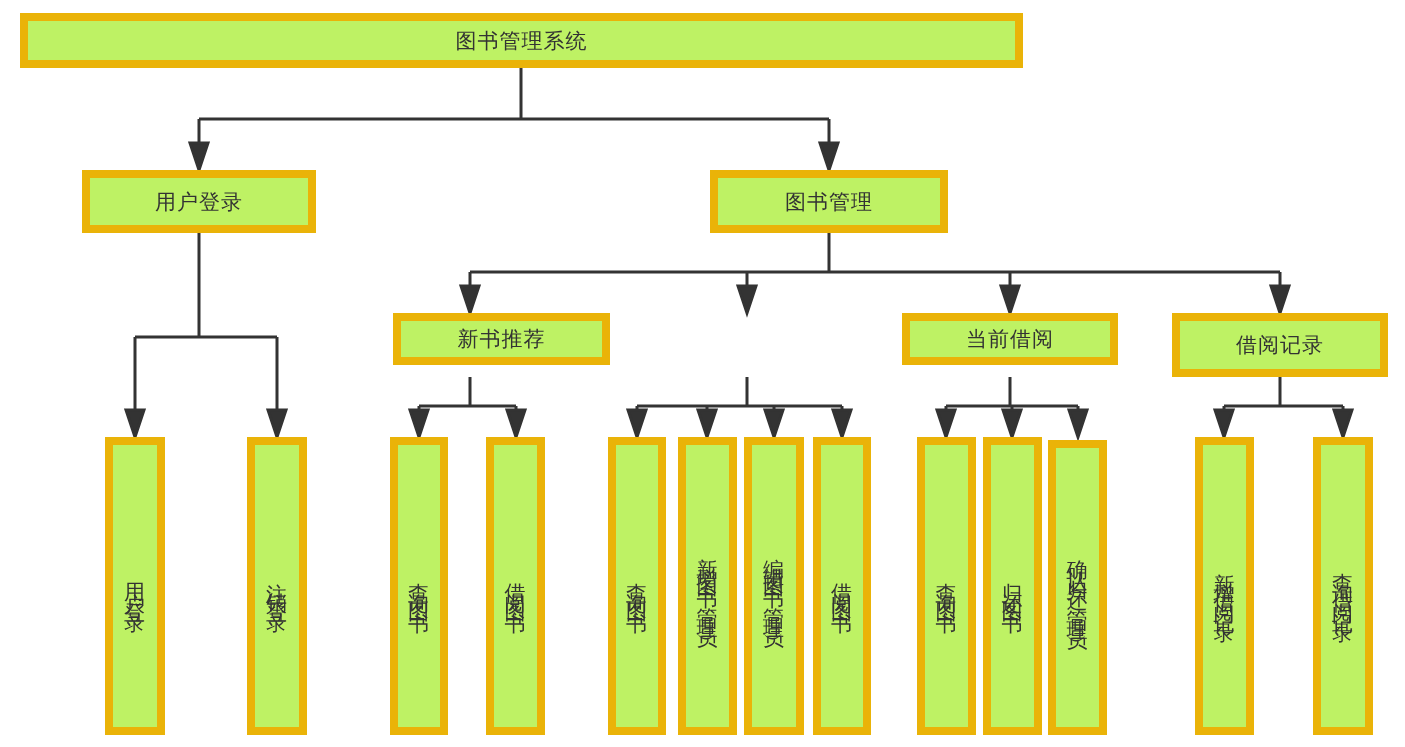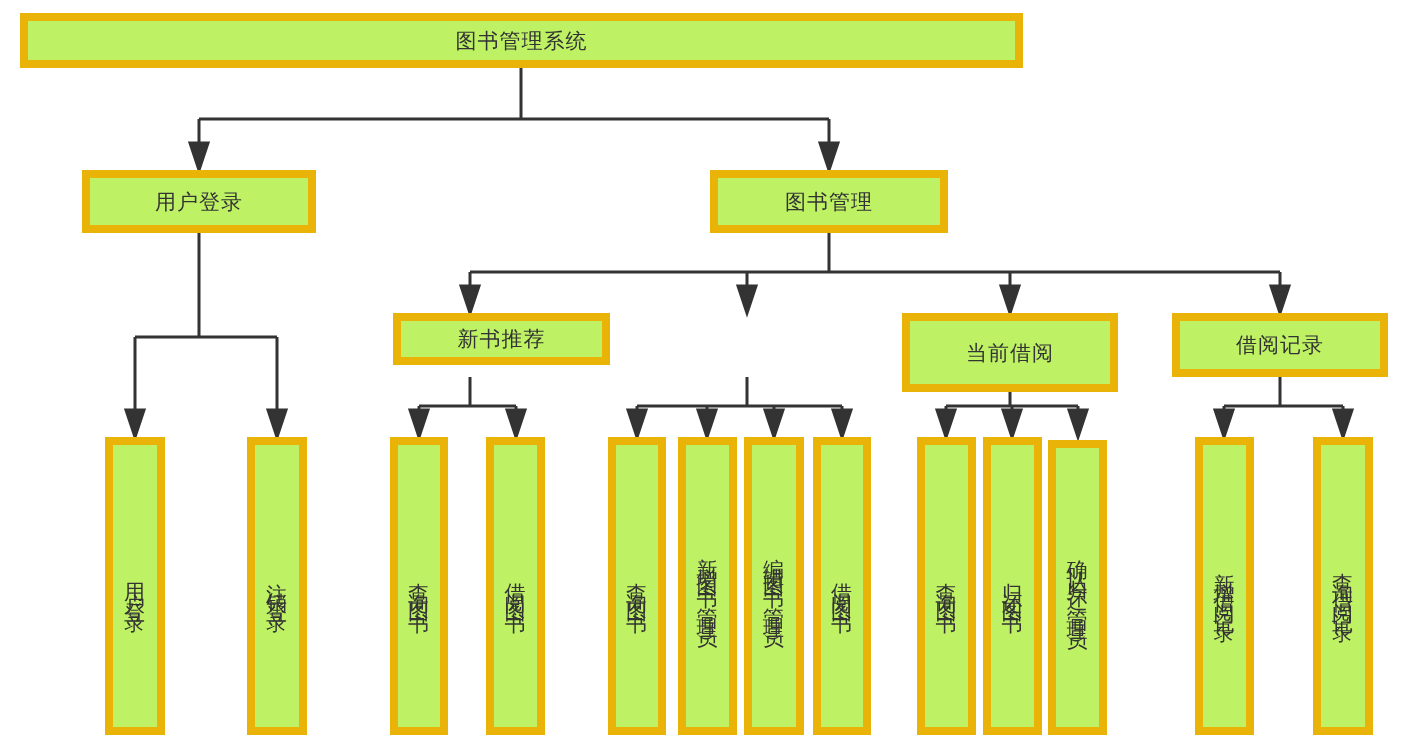--- a/index.html
+++ b/index.html
@@ -102,21 +102,21 @@
   <div class="node node-h" style="left:82px;top:170px;width:234px;height:63px;">
     <span class="htext">用户登录</span>
   </div>
   <div class="node node-h" style="left:710px;top:170px;width:238px;height:63px;">
     <span class="htext">图书管理</span>
   </div>
 
   <div class="node node-h" style="left:361px;top:313px;width:217px;height:52px;margin-left:32px;">
     <span class="htext">新书推荐</span>
   </div>
-  <div class="node node-h" style="left:902px;top:313px;width:216px;height:79px;font-family:Liberation Serif, serif;">
+  <div class="node node-h" style="left:902px;top:313px;width:216px;height:52px;font-family:Liberation Serif, serif;">
     <span class="htext">当前借阅</span>
   </div>
   <div class="node node-h" style="left:1172px;top:313px;width:216px;height:64px;">
     <span class="htext">借阅记录</span>
   </div>
 
   <div class="node node-v" style="left:105px;top:437px;width:60px;height:298px;">
     <span class="vtext">用户登录</span>
   </div>
   <div class="node node-v" style="left:247px;top:437px;width:60px;height:298px;">

